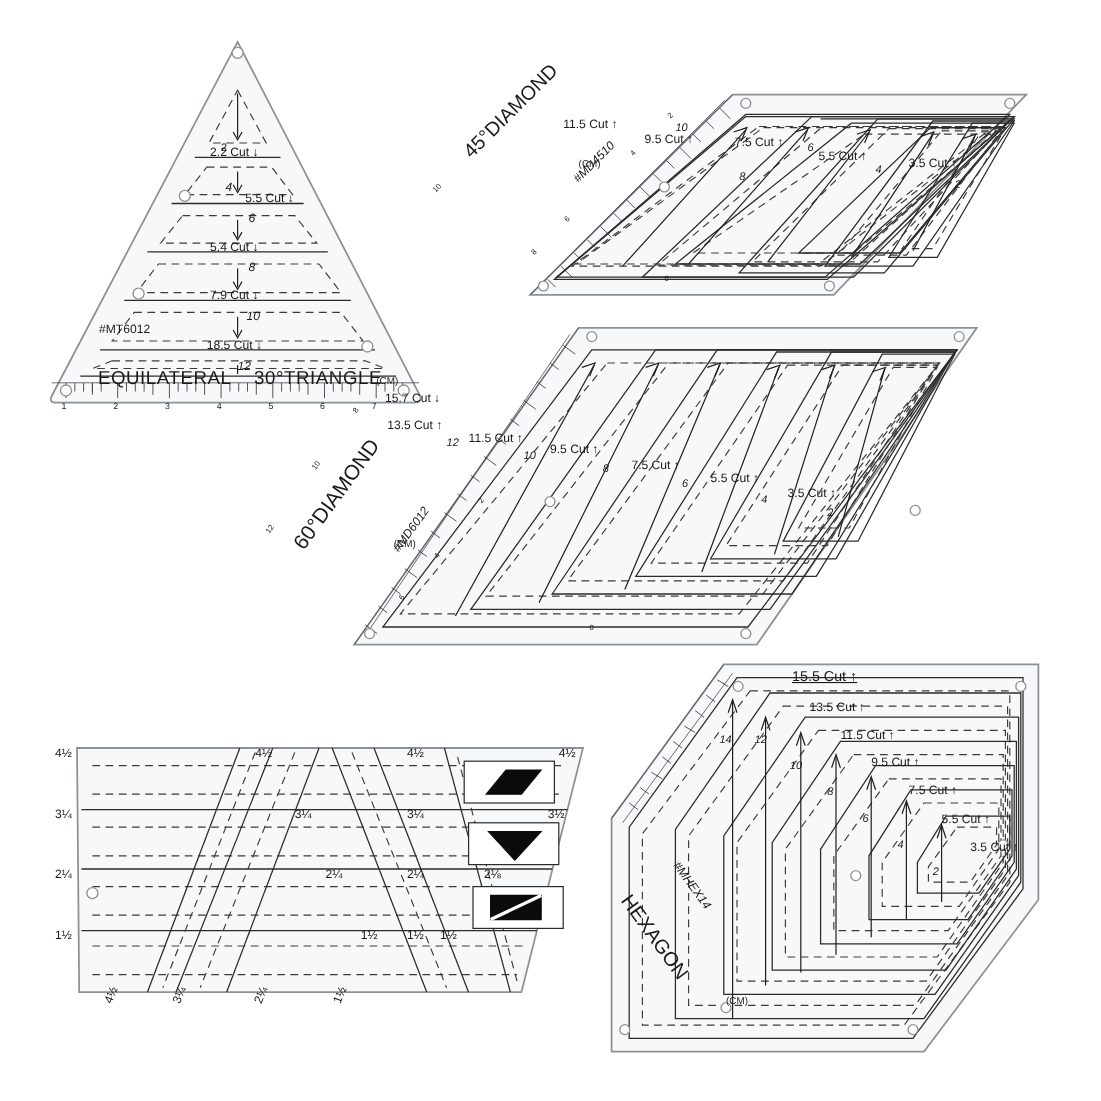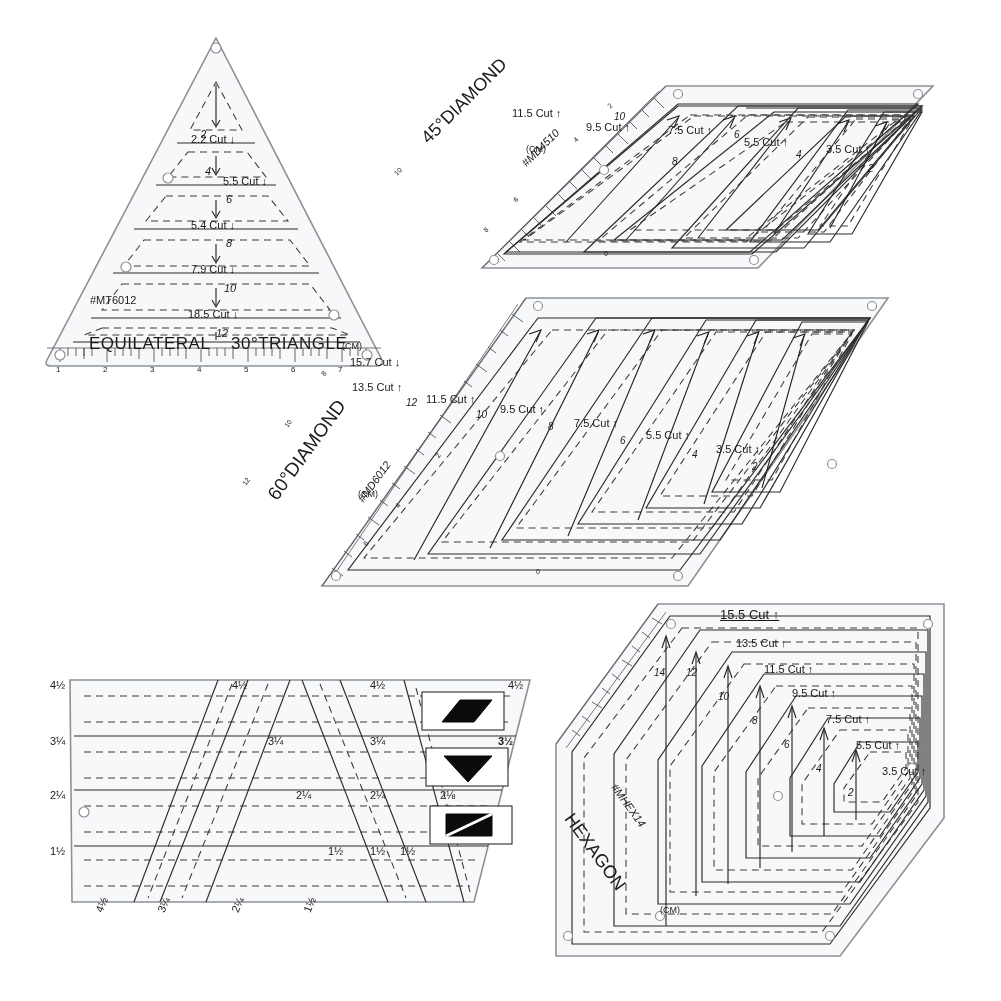--- a/index.html
+++ b/index.html
@@ -527,21 +527,21 @@
     <div class="lbl" style="left:228px; top:76px; font-size:11px;">3¼</div>
     <div class="lbl" style="left:256px; top:130px; font-size:11px;">2¼</div>
     <div class="lbl" style="left:288px; top:186px; font-size:11px;">1½</div>
 
     <div class="lbl" style="left:330px; top:20px; font-size:11px;">4½</div>
     <div class="lbl" style="left:330px; top:76px; font-size:11px;">3¼</div>
     <div class="lbl" style="left:330px; top:130px; font-size:11px;">2¼</div>
     <div class="lbl" style="left:330px; top:186px; font-size:11px;">1½</div>
 
     <div class="lbl" style="left:468px; top:20px; font-size:11px;">4½</div>
-    <div class="lbl" style="left:458px; top:76px; font-size:11px;font-weight:bold;">3½</div>
+    <div class="lbl" style="left:458px; top:76px; font-size:11px;">3½</div>
     <div class="lbl" style="left:400px; top:130px; font-size:11px;">2⅛</div>
     <div class="lbl" style="left:360px; top:186px; font-size:11px;">1½</div>
 
     <div class="lbl" style="left:54px; top:250px; font-size:11px; transform:rotate(-68deg); transform-origin:left top;">4½</div>
     <div class="lbl" style="left:116px; top:250px; font-size:11px; transform:rotate(-68deg); transform-origin:left top;">3¼</div>
     <div class="lbl" style="left:190px; top:250px; font-size:11px; transform:rotate(-68deg); transform-origin:left top;">2¼</div>
     <div class="lbl" style="left:262px; top:250px; font-size:11px; transform:rotate(-68deg); transform-origin:left top;">1½</div>
   </div>
 
 </div>

